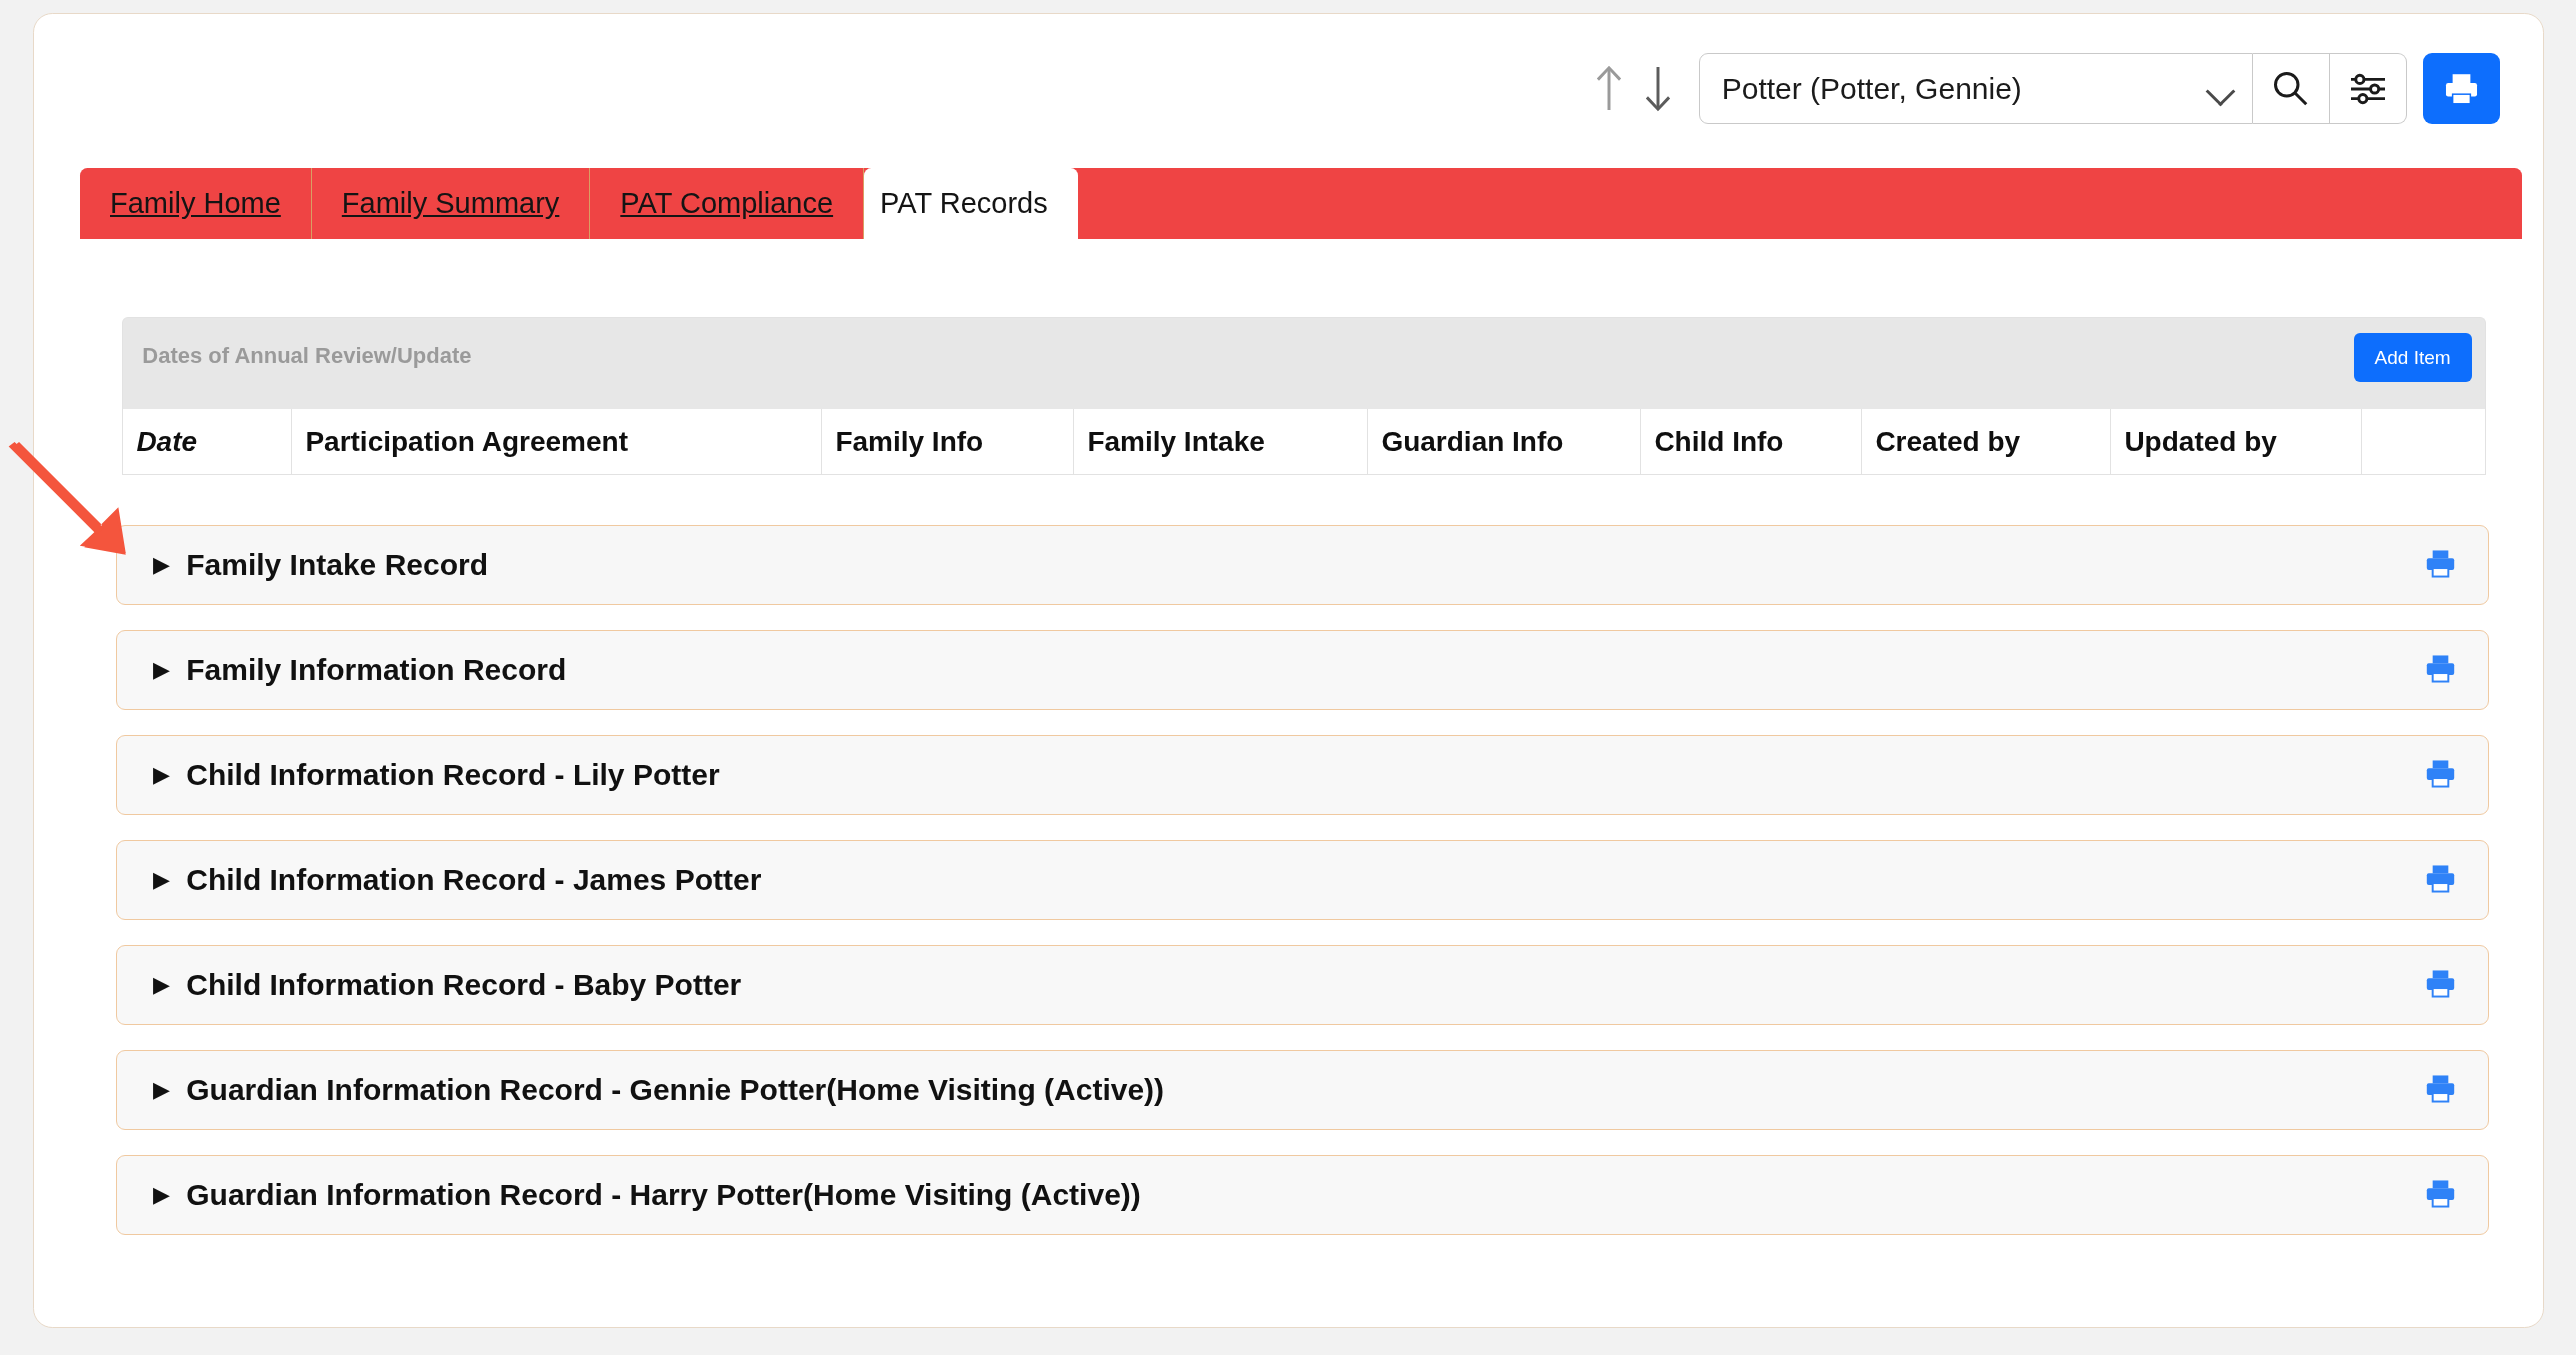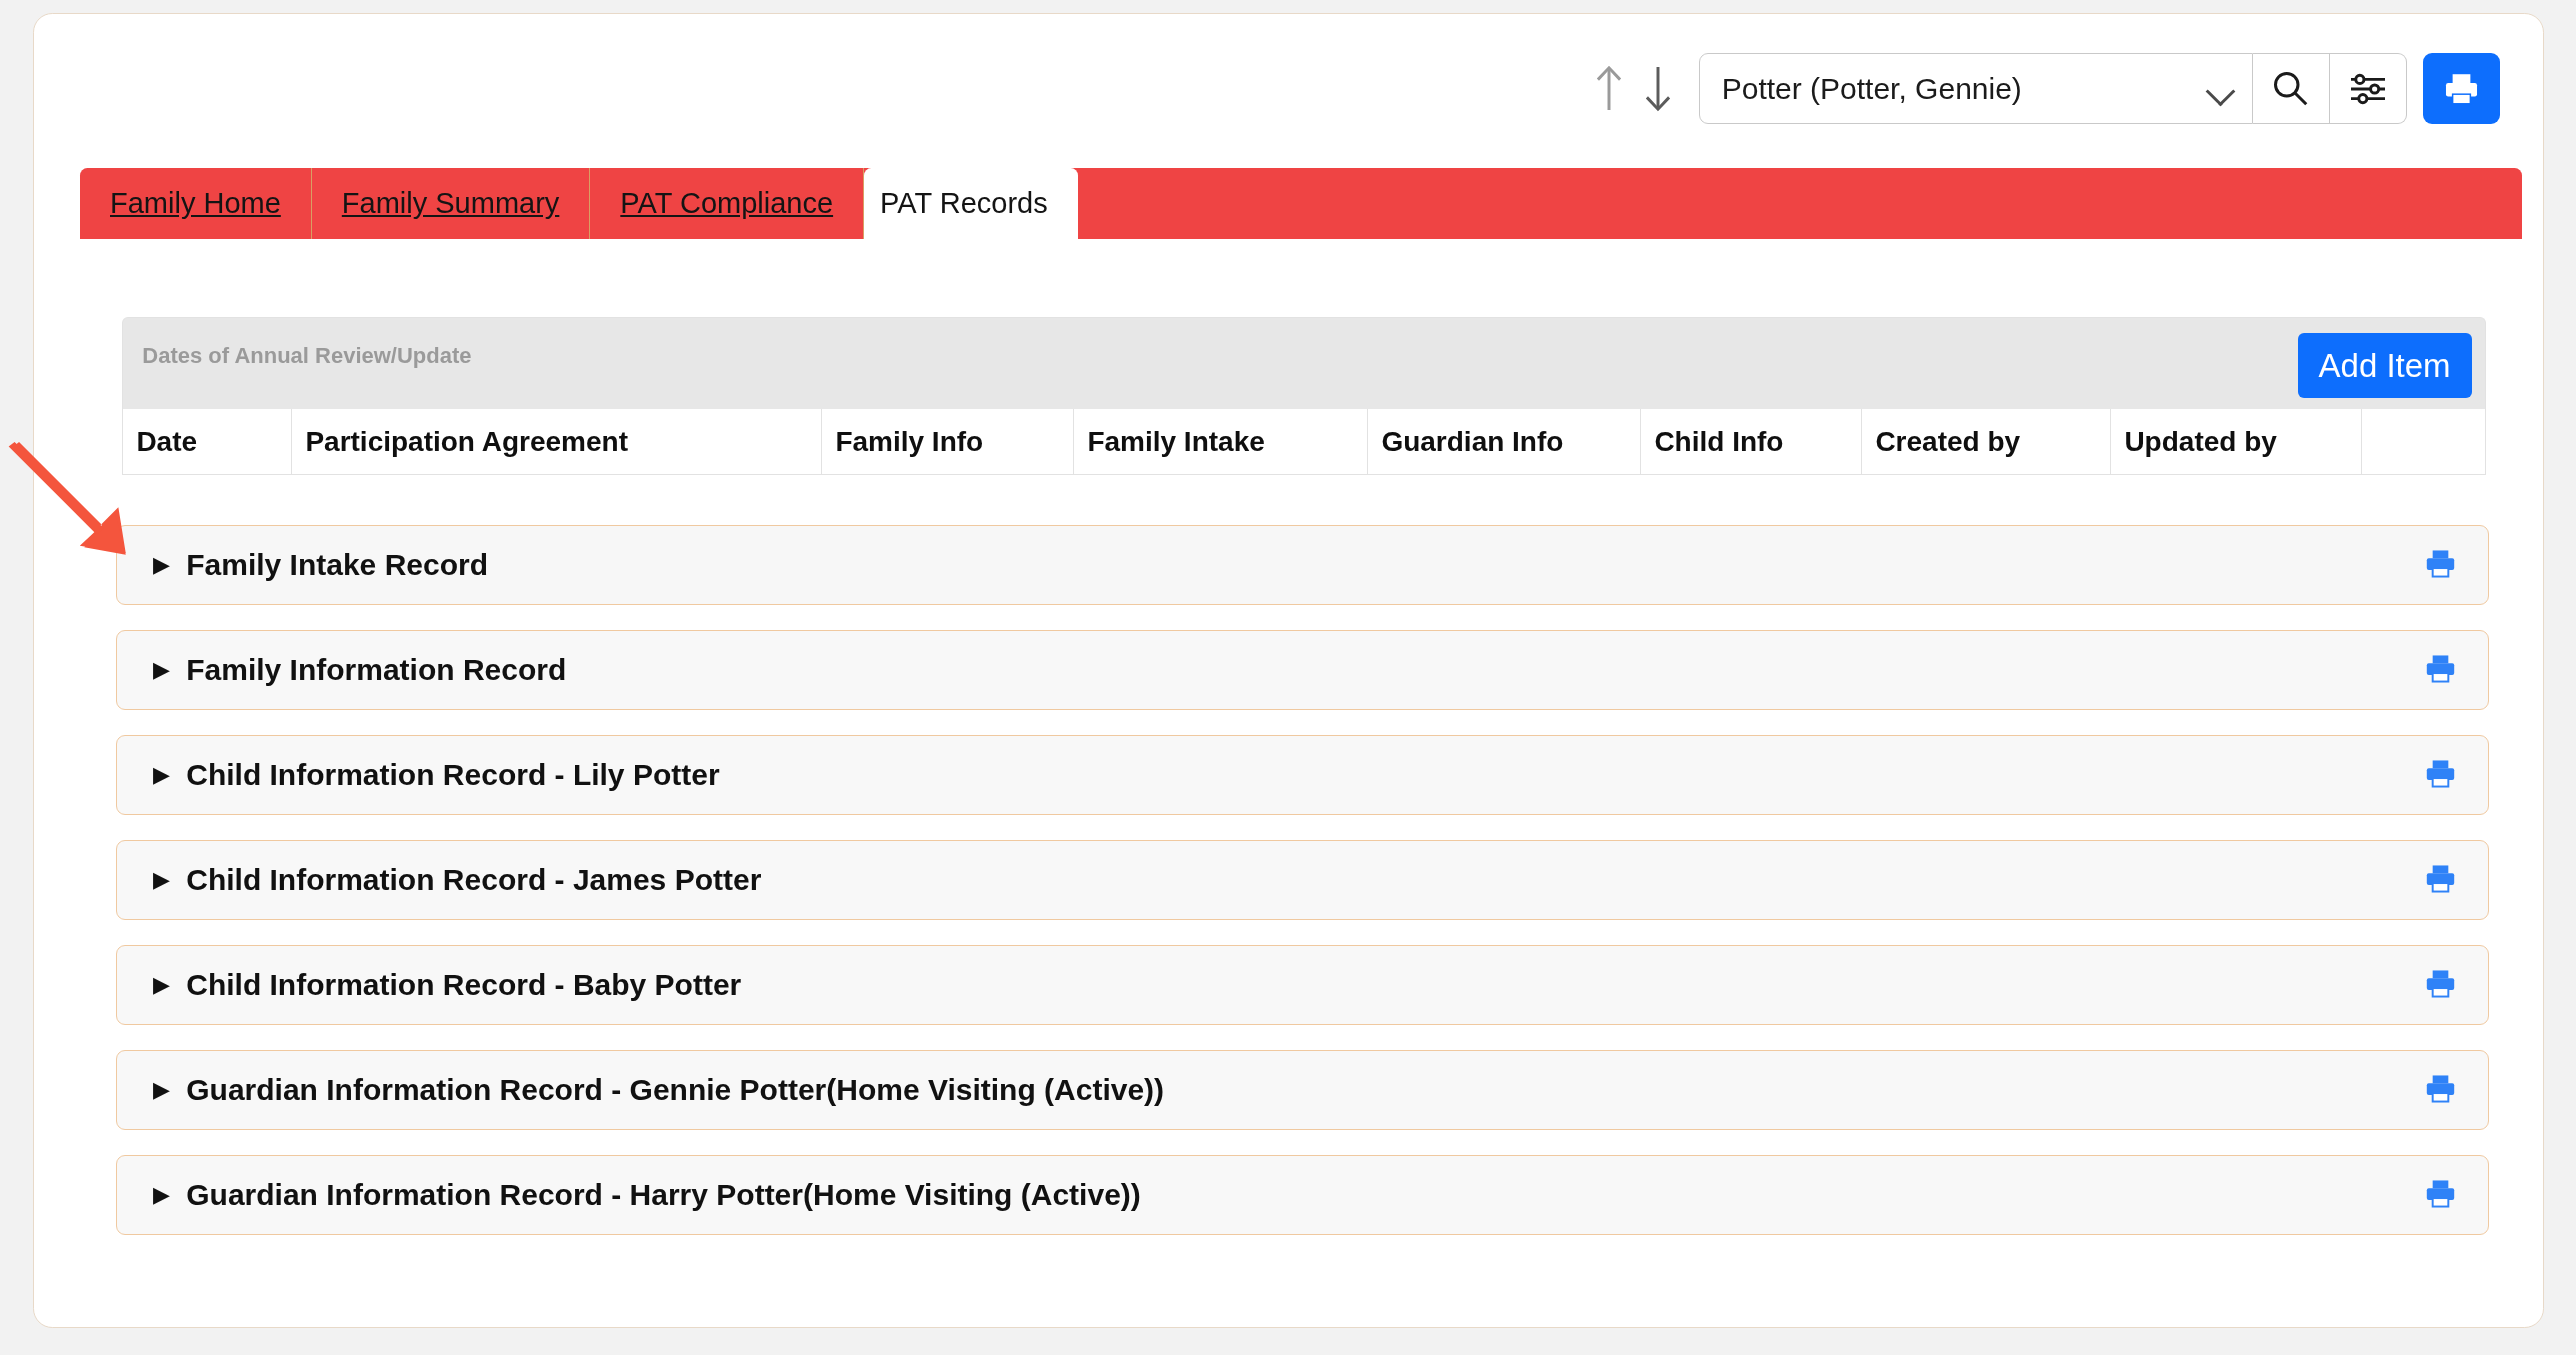--- a/index.html
+++ b/index.html
@@ -173,21 +173,21 @@
     font-size: 22px;
     font-weight: bold;
     color: #9a9a9a;
   }
   .add-item-btn {
     position: absolute;
     right: 13.4px;
     top: 15px;
     background: #0d6efd;
     color: #fff;
-    font-size: 33px;
+    font-size: 19px;
     padding: 13.4px 21px;
     border-radius: 6px;
     border: none;
     cursor: pointer;
   }
   .col-head-row {
     display: flex;
     background: #ffffff;
     border: 1.5px solid #e2e2e2;
     border-top: none;
@@ -317,21 +317,21 @@
     <div class="tab">PAT Compliance</div>
     <div class="tab active">PAT Records</div>
   </div>
 
   <div class="panel">
     <div class="panel-head">
       <span class="panel-title">Dates of Annual Review/Update</span>
       <button class="add-item-btn">Add Item</button>
     </div>
     <div class="col-head-row">
-      <div class="col-head" style="width:169px;">Date</div>
+      <div class="col-head" style="width:169px;font-style:italic;">Date</div>
       <div class="col-head" style="width:530px;">Participation Agreement</div>
       <div class="col-head" style="width:252px;">Family Info</div>
       <div class="col-head" style="width:294px;">Family Intake</div>
       <div class="col-head" style="width:273px;">Guardian Info</div>
       <div class="col-head" style="width:221px;">Child Info</div>
       <div class="col-head" style="width:249px;">Created by</div>
       <div class="col-head" style="width:251px;">Updated by</div>
       <div class="col-head" style="flex:1;"></div>
     </div>
   </div>

